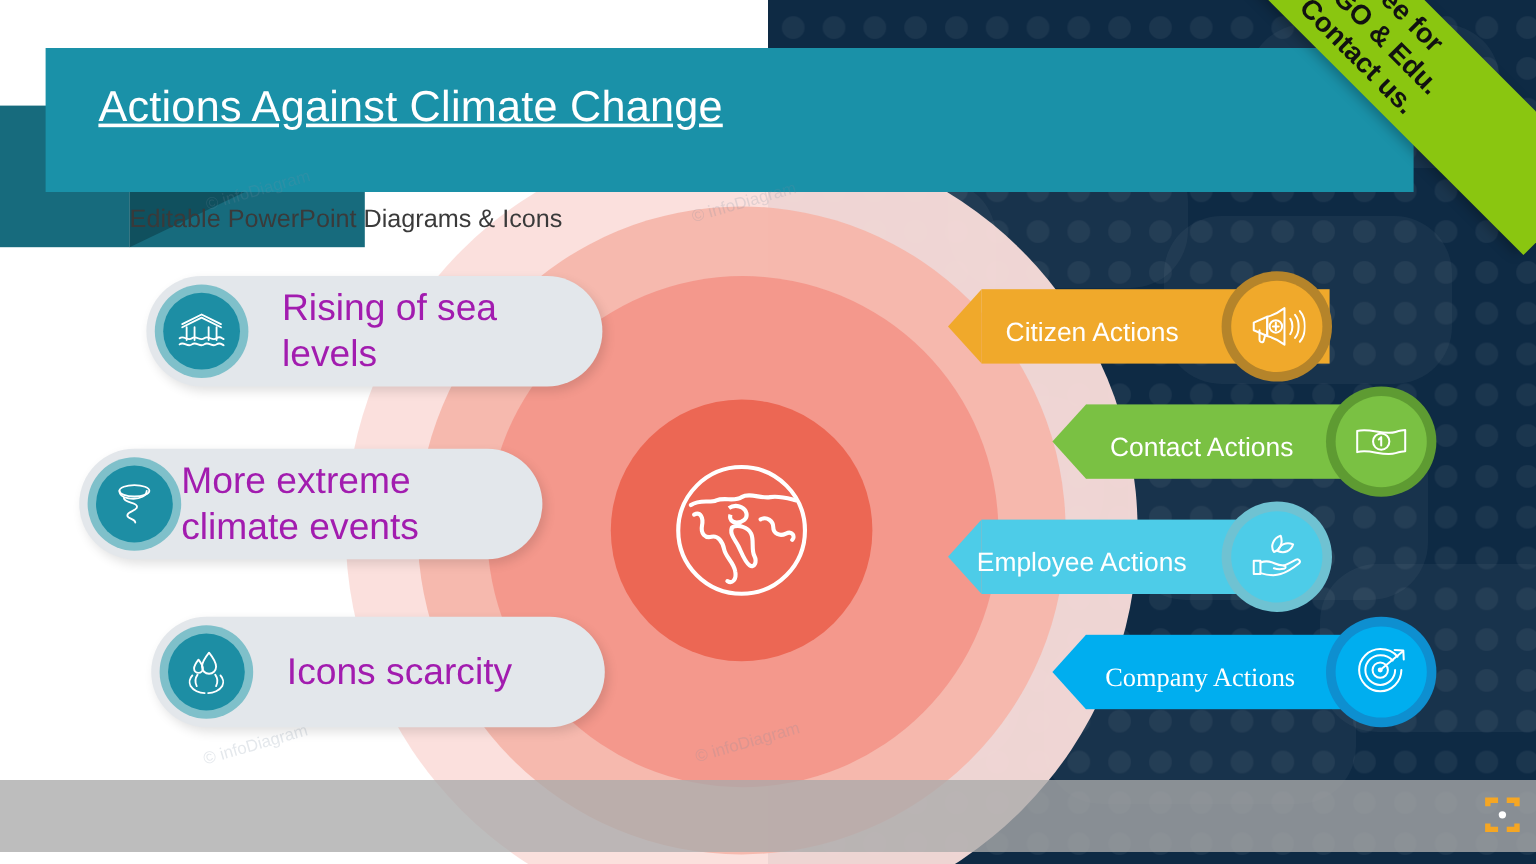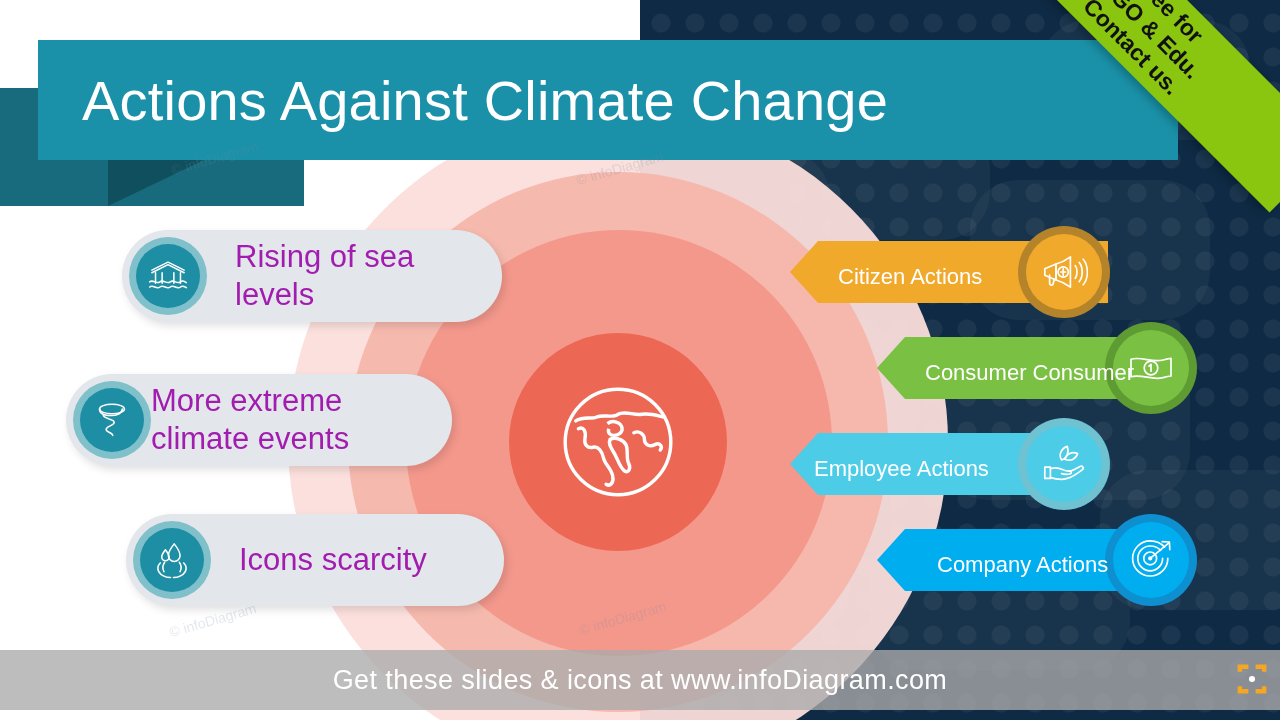--- a/index.html
+++ b/index.html
@@ -22,22 +22,22 @@
 
   
   .teal-block { position:absolute; left:0; top:88px; width:108px; height:118px; background:#176b7d; }
   .teal-fold { position:absolute; left:108px; top:160px; width:196px; height:46px; background:#176b7d; }
   .teal-tri { position:absolute; left:108px; top:160px; width:0; height:0;
     border-left:96px solid #10505e; border-bottom:46px solid transparent; }
 
   
   .title-bar { position:absolute; left:38px; top:40px; width:1140px; height:120px;
     background:#1a91a8; }
-  .title-text { position:absolute; left:82px; top:68px; font-size:56px; color:#fff;
-    font-weight:400; letter-spacing:.2px; white-space:nowrap; }
+  .title-text { position:absolute; left:82px; top:68px; font-size:36px; color:#fff;
+    font-weight:400; letter-spacing:.2px; white-space:nowrap;text-decoration:underline; }
   .subtitle { position:absolute; left:108px; top:171px; font-size:21px; color:#3a3a3a; white-space:nowrap; }
 
   
   .ring { position:absolute; border-radius:50%; }
   .ring1 { width:660px; height:660px; left:288px; top:112px; background:#fbdedb; }
   .ring2 { width:540px; height:540px; left:348px; top:172px; background:#f6b6ab; }
   .ring3 { width:426px; height:426px; left:406px; top:230px; background:#f3968a; }
   .ring4 { width:218px; height:218px; left:509px; top:333px; background:#ec6754; }
   .globe-svg { position:absolute; left:552px; top:376px; width:132px; height:132px; }
 
@@ -126,20 +126,21 @@
     <path d="M44 48 C48 46 54 48 56 52 C58 56 56 62 58 66 C60 70 58 74 55 72 C52 70 50 64 48 60 C46 56 42 52 44 48Z" fill="none" stroke="#fff" stroke-width="2.6" stroke-linejoin="round"></path>
     <path d="M62 43 C66 41 70 44 70 48 C70 52 74 54 78 52 C82 50 84 54 82 56" fill="none" stroke="#fff" stroke-width="2.6" stroke-linecap="round" stroke-linejoin="round"></path>
   </svg>
 
   <div class="teal-block"></div>
   <div class="teal-fold"></div>
   <div class="teal-tri"></div>
 
   <div class="title-bar"></div>
   <div class="title-text">Actions Against Climate Change</div>
+  <div class="subtitle">Editable PowerPoint Diagrams &amp; Icons</div>
 
   <div class="wm" style="left:170px;top:150px;">© infoDiagram</div>
   <div class="wm" style="left:575px;top:160px;">© infoDiagram</div>
   <div class="wm" style="left:168px;top:612px;">© infoDiagram</div>
   <div class="wm" style="left:578px;top:610px;">© infoDiagram</div>
 
   <div class="pill pill-1">
     <div class="pill-icon">
       <div class="pill-icon-inner">
         <svg viewBox="0 0 60 60">
@@ -218,21 +219,21 @@
       <div class="badge-inner" style="background:#7AC143;">
         <svg viewBox="0 0 60 60">
           <g fill="none" stroke="#fff" stroke-width="2.1" stroke-linecap="round" stroke-linejoin="round">
             <path d="M5 19 C18 15 32 24 45 20 C50 18.5 53 18 55 18 L55 40 C53 40 50 40.5 45 42 C32 46 18 37 5 41 Z"></path>
             <circle cx="30" cy="30" r="8.5"></circle>
             <path d="M30 25.5 L30 34 M30 25.5 L27.5 27.8"></path>
           </g>
         </svg>
       </div>
     </div>
-    <div class="action-label" style="margin-left:48px;">Consumer Consumer</div>
+    <div class="action-label" style="margin-left:48px;">Contact Actions</div>
   </div>
 
   <div class="action" style="left:790px;top:433px;">
     <div class="chev-point" style="left:0;border-right:28px solid #4DCCE8;"></div>
     <div class="chev-body" style="left:28px;width:262px;background:#4DCCE8;"></div>
     <div class="badge" style="left:228px;top:-15px;background:#6FC2D2;">
       <div class="badge-inner" style="background:#4DCCE8;">
         <svg viewBox="0 0 60 60">
           <g fill="none" stroke="#fff" stroke-width="2.1" stroke-linecap="round" stroke-linejoin="round">
             <path d="M34 8 C26 11 23 19 27 25 C33 23 37 16 34 8 Z"></path>
@@ -257,33 +258,32 @@
             <path d="M47 14 C43 9 36 6 29 6 C17 6 7 16 7 28 C7 40 17 50 29 50 C41 50 51 40 51 28"></path>
             <path d="M42 18 C39 14.5 34.5 12.5 29 12.5 C20.5 12.5 13.5 19.5 13.5 28 C13.5 36.5 20.5 43.5 29 43.5 C37.5 43.5 44.5 36.5 44.5 28"></path>
             <circle cx="29" cy="28" r="8"></circle>
             <circle cx="29" cy="28" r="2.6" fill="#fff" stroke="none"></circle>
             <path d="M29 28 L52 9"></path>
             <path d="M44 7 L53 7.5 L53.5 17"></path>
           </g>
         </svg>
       </div>
     </div>
-    <div class="action-label" style="margin-left:60px;">Company Actions</div>
+    <div class="action-label" style="margin-left:44px;font-family:Liberation Serif, serif;">Company Actions</div>
   </div>
 
   <div class="ribbon">
     <div class="ribbon-text">
       <div>Free for</div>
       <div>NGO &amp; Edu.</div>
       <div>Contact us.</div>
     </div>
   </div>
 
   <div class="footer-bar"></div>
-  <div class="footer-text">Get these slides &amp; icons at www.infoDiagram.com</div>
   <svg class="logo" viewBox="0 0 40 40">
     <path d="M4 12 L4 4 L16 4 L16 9 L9 9 L9 12 Z" fill="#F5A623"></path>
     <path d="M36 28 L36 36 L24 36 L24 31 L31 31 L31 28 Z" fill="#F5A623"></path>
     <path d="M24 4 L36 4 L36 12 L31 12 L31 9 L24 9 Z" fill="#F5A623"></path>
     <path d="M16 36 L4 36 L4 28 L9 28 L9 31 L16 31 Z" fill="#F5A623"></path>
     <circle cx="20" cy="20" r="3.4" fill="#fff"></circle>
   </svg>
 
 </div>
 

